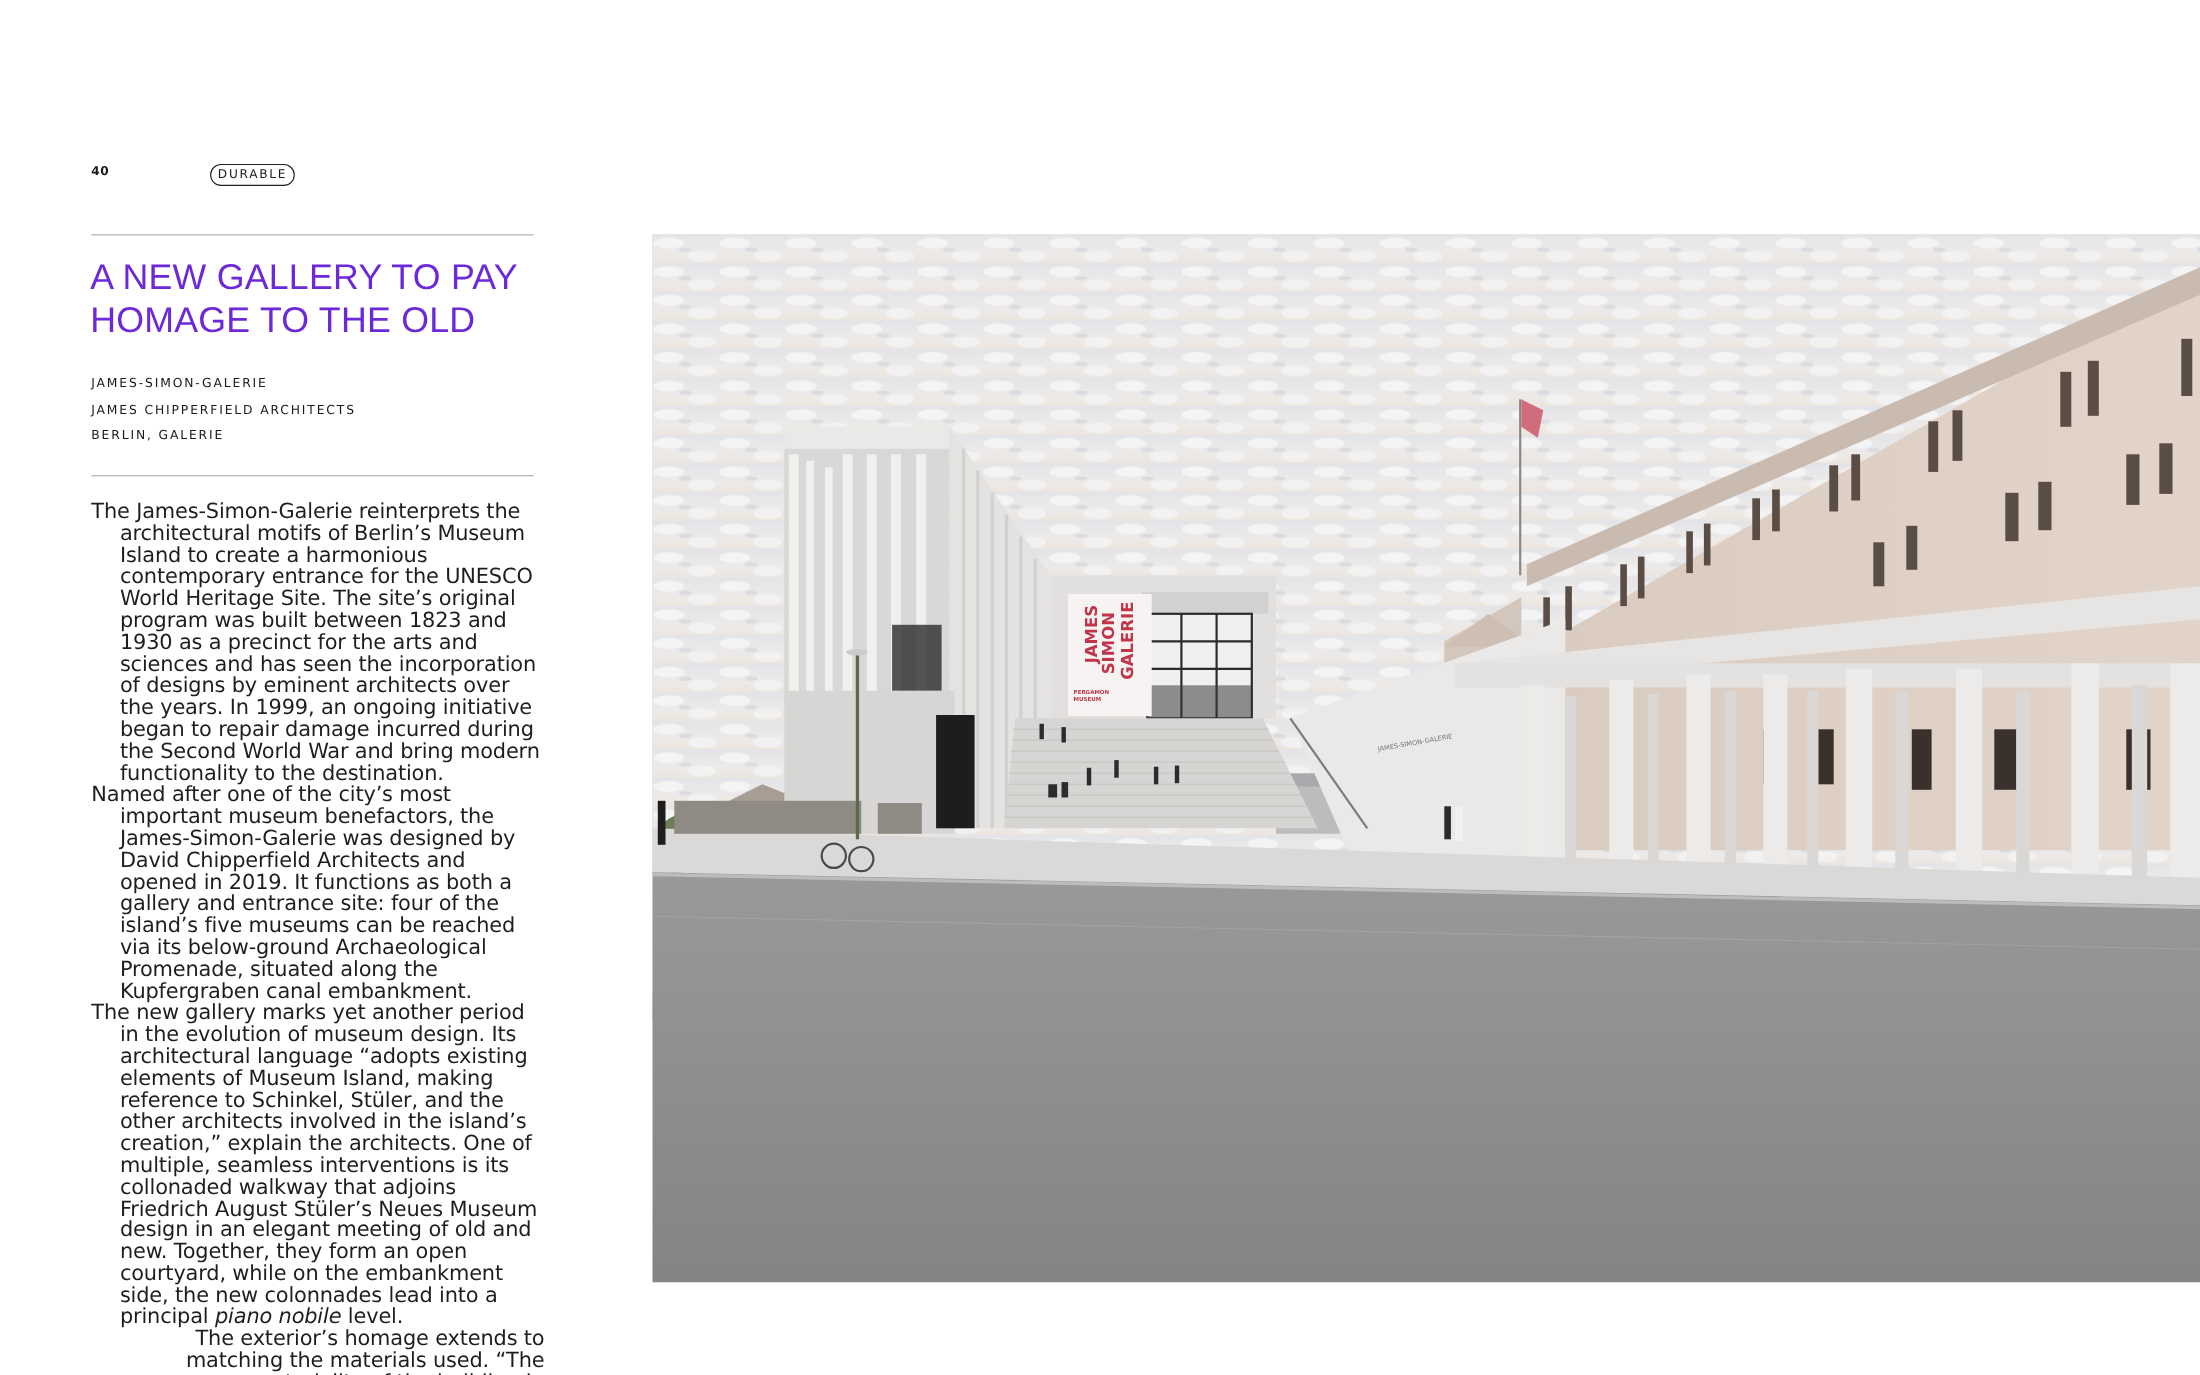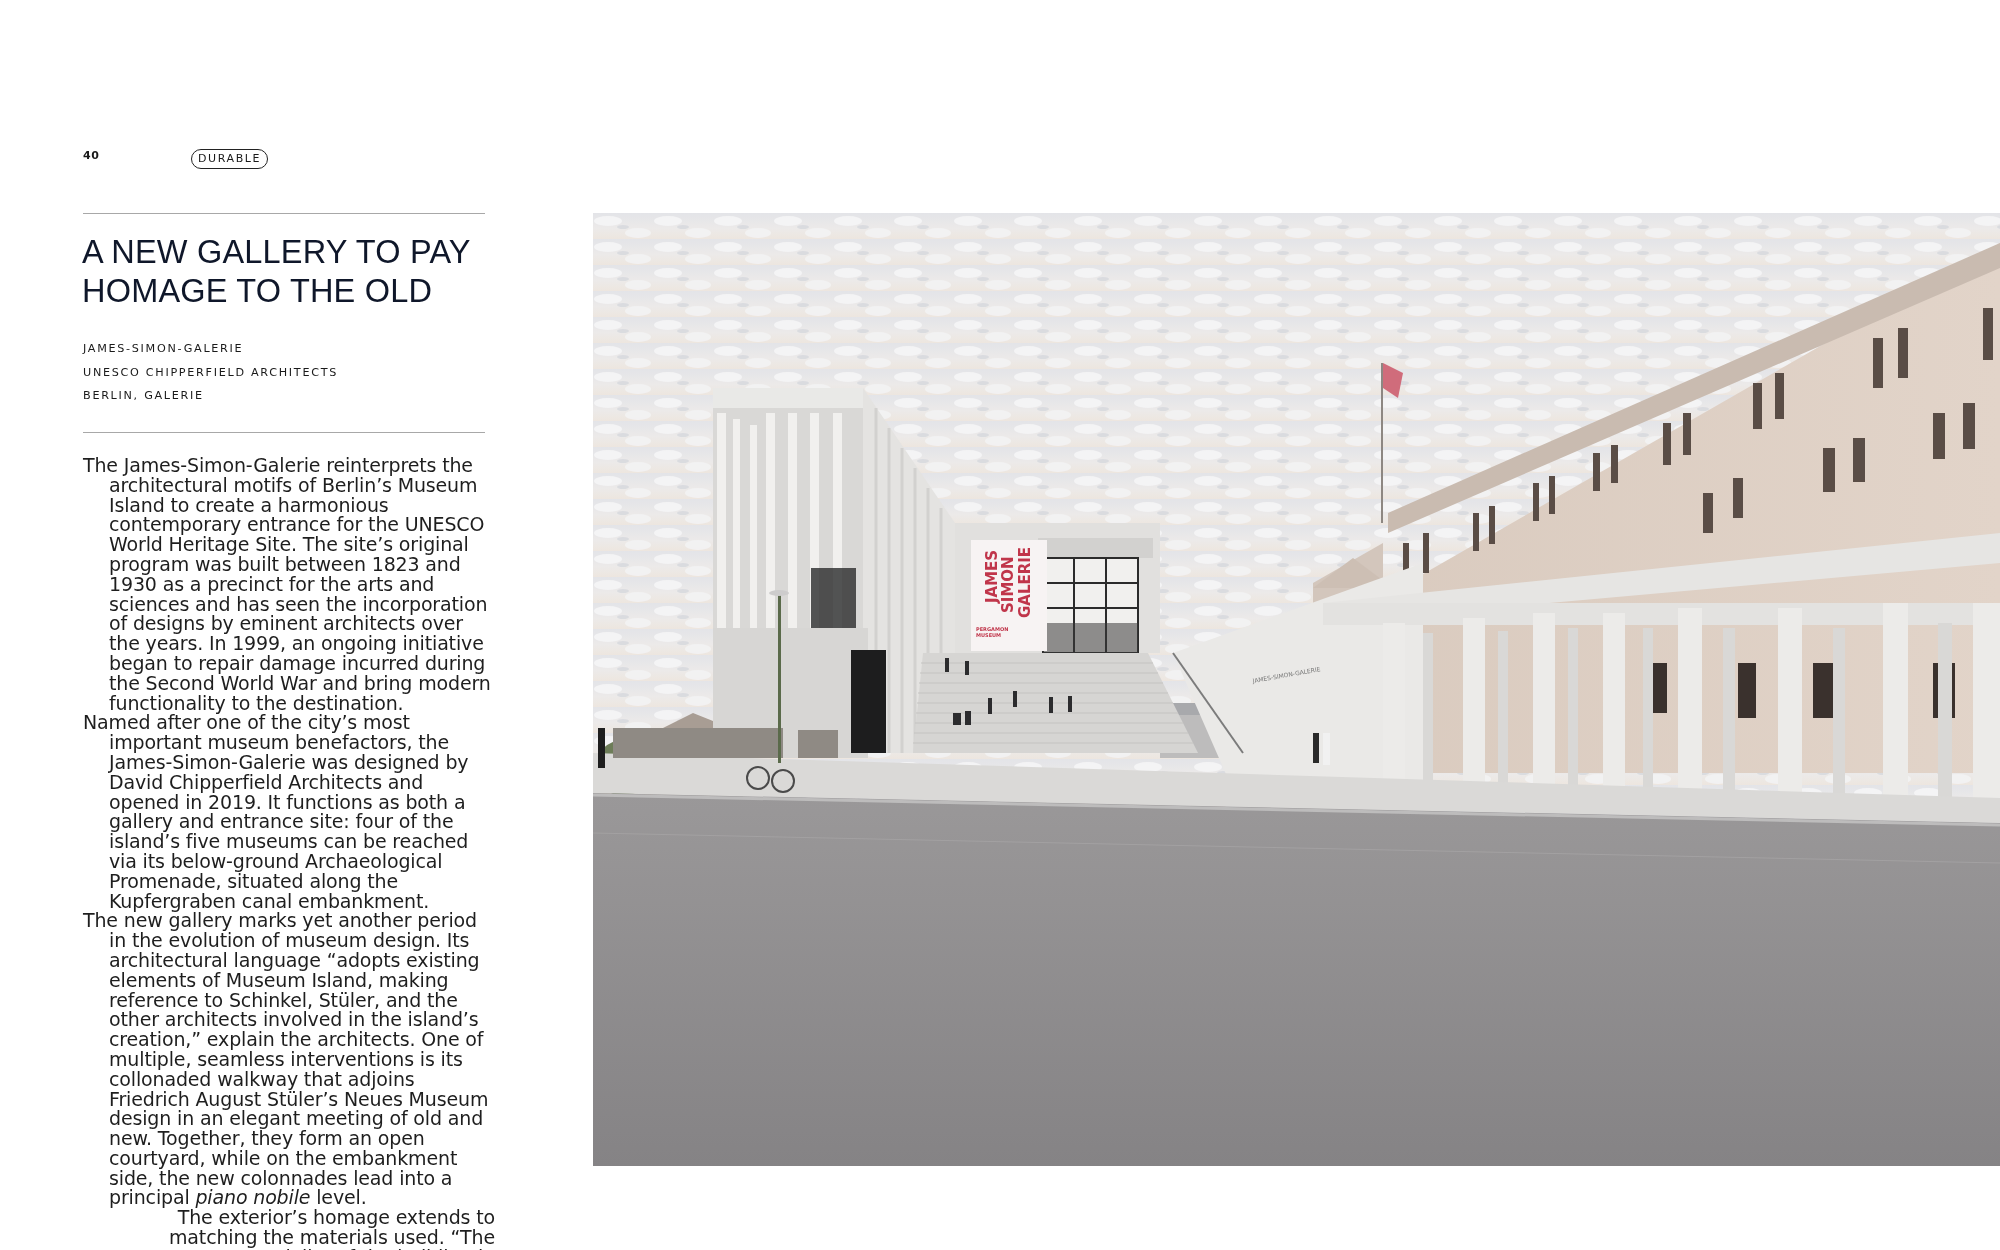--- a/index.html
+++ b/index.html
@@ -23,21 +23,21 @@
     position: absolute; left: 83px; width: 402px; height: 0;
     border-top: 1.5px solid #a8a8a8;
   }
   .rule.top { top: 213px; }
   .rule.mid { top: 432px; }
   .title {
     position: absolute; left: 82px; top: 233px; width: 420px;
     margin: 0;
     font-family: "Liberation Sans", sans-serif;
     font-weight: normal; font-size: 32.5px; line-height: 39px;
-    letter-spacing: 0.2px; color: #0f172a;
+    letter-spacing: 0.2px; color: #6d28d9;
   }
   .credits {
     position: absolute; left: 83px; top: 337px; margin: 0; padding: 0; list-style: none;
     font-size: 11.2px; letter-spacing: 1.7px; line-height: 23.5px; color: #1a1a1a;
   }
   .body-text {
     position: absolute; left: 83px; top: 456px; width: 412px;
     font-family: "DejaVu Sans", sans-serif;
     font-size: 19px; line-height: 19.8px; color: #1e1e1e;
     letter-spacing: -0.15px;
@@ -55,21 +55,21 @@
 
 <div class="page-number">40</div>
 <div class="section-badge">DURABLE</div>
 
 <div class="rule top"></div>
 
 <h1 class="title">A NEW GALLERY TO PAY HOMAGE TO THE OLD</h1>
 
 <ul class="credits">
   <li>JAMES-SIMON-GALERIE</li>
-  <li>UNESCO CHIPPERFIELD ARCHITECTS</li>
+  <li>JAMES CHIPPERFIELD ARCHITECTS</li>
   <li>BERLIN, GALERIE</li>
 </ul>
 
 <div class="rule mid"></div>
 
 <div class="body-text">
   <p>The James-Simon-Galerie reinterprets the architectural motifs of Berlin’s Museum Island to create a harmonious contemporary entrance for the UNESCO World Heritage Site. The site’s original program was built between 1823 and 1930 as a precinct for the arts and sciences and has seen the incorporation of designs by eminent architects over the years. In 1999, an ongoing initiative began to repair damage incurred during the Second World War and bring modern functionality to the destination.</p>
   <p>Named after one of the city’s most important museum benefactors, the James-Simon-Galerie was designed by David Chipperfield Architects and opened in 2019. It functions as both a gallery and entrance site: four of the island’s five museums can be reached via its below-ground Archaeological Promenade, situated along the Kupfergraben canal embankment.</p>
   <p><span>The new gallery marks yet another period in the evolution of museum design. Its architectural language “adopts existing elements of Museum Island, making reference to Schinkel, Stüler, and the other architects involved in the island’s creation,” explain the architects. One of multiple, seamless interventions is its collonaded walkway that adjoins Friedrich August Stüler’s Neues Museum design in an elegant meeting of old and new. Together, they form an open courtyard, while on the embankment side, the new colonnades lead into a principal </span><em>piano nobile</em><span> level.</span></p>
   <p class="cont">The exterior’s homage extends to matching the materials used. “The materiality of the building in reconstituted stone, with natural stone aggregate, blends in with the rich material palette of Museum Island, with its limestone, sandstone, and rendered facades, while smooth in-situ concrete dominates the interior spaces,” explain the architects. Over time, the facade will patinate like its sibling buildings on the island, showing markers of its own history.</p>

